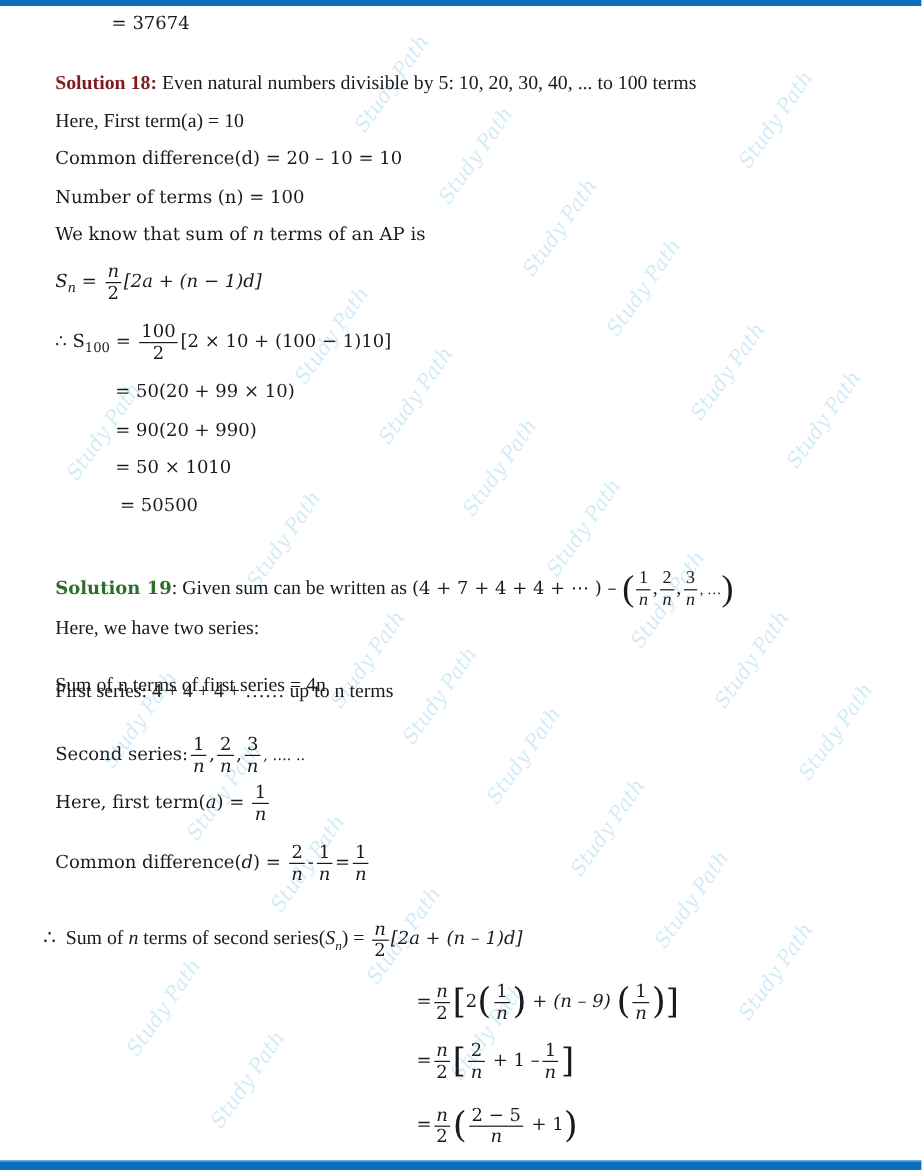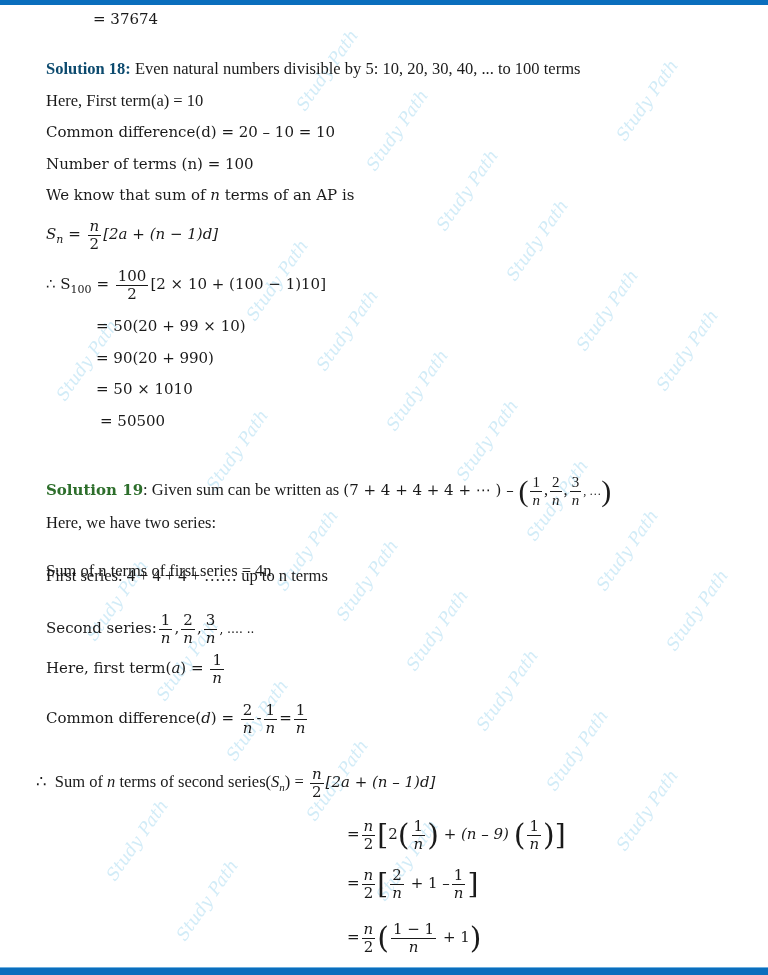--- a/index.html
+++ b/index.html
@@ -6,21 +6,21 @@
     body {
       width: 768px; height: 975px; position: relative; overflow: hidden;
       background: #ffffff; color: #1a1a1a;
       font-family: "Liberation Serif", "DejaVu Serif", serif;
       font-size: 16.5px;
     }
     .bar-top { position: absolute; left: 0; top: 0; width: 768px; height: 5px; background: #0a6ebd; }
     .bar-bottom { position: absolute; left: 0; top: 967px; width: 768px; height: 8px; background: #0a6ebd; border-top: 1px solid #6fb0e0; }
     .line { position: absolute; white-space: nowrap; line-height: 20px; }
     .heading { font-weight: bold; }
-    .h18 { color: #0c4a6e; }
+    .h18 { color: #7f1d1d; }
     .h19 { color: #2d6e2b; }
     .cam { font-family: "DejaVu Serif", serif; font-size: 15px; }
     i.v { font-style: italic; }
     .frac { display: inline-flex; flex-direction: column; align-items: center; vertical-align: middle; margin: 0 2px; line-height: 1; }
     .frac .num { font-size: 15px; padding: 0 2px 1px; border-bottom: 1px solid #1a1a1a; }
     .frac .den { font-size: 15px; padding: 1px 2px 0; }
     .paren-big { font-size: 30px; vertical-align: middle; font-weight: 300; line-height: 1; }
     .brk-big { font-size: 28px; vertical-align: middle; line-height: 1; }
     sub { font-size: 11px; }
     .wm { position: absolute; color: #bfe4f5; font-family: "DejaVu Serif", serif; font-style: italic; font-size: 17px; transform: rotate(-55deg); opacity: 0.7; pointer-events: none; }
@@ -90,21 +90,21 @@
       <span class="num">100</span>
       <span class="den">2</span>
     </span><span>[2 × 10 + (100 − 1)10]</span>
 </div>
 <div class="line cam" style="left:96px;top:316px">= 50(20 + 99 × 10)</div>
 <div class="line cam" style="left:96px;top:348px">=  90(20  +  990)</div>
 <div class="line cam" style="left:96px;top:379px">=  50  ×  1010</div>
 <div class="line cam" style="left:100px;top:411px">=  50500</div>
 
 <div class="line" style="left:46px;top:470px;line-height:40px">
-  <span class="heading h19 cam">Solution 19</span><span>: Given sum can be written as </span><span class="cam">(7 + 4 + 4 + 4 + ⋯ ) – </span><span class="paren-big">(</span><span class="frac">
+  <span class="heading h19 cam">Solution 19</span><span>: Given sum can be written as </span><span class="cam">(4 + 7 + 4 + 4 + ⋯ ) – </span><span class="paren-big">(</span><span class="frac">
       <span class="num">1</span>
       <i class="den v">n</i>
     </span>,<span class="frac">
       <span class="num">2</span>
       <i class="den v">n</i>
     </span>,<span class="frac">
       <span class="num">3</span>
       <i class="den v">n</i>
     </span><span style="font-size:12px">, …</span><span class="paren-big">)</span>
 </div>
@@ -178,18 +178,18 @@
       <span class="num">1</span>
       <i class="den v">n</i>
     </span><span class="brk-big">]</span>
 </div>
 
 <div class="line cam" style="left:347px;top:915px;line-height:44px">
   <span>=</span><span class="frac">
       <i class="num v">n</i>
       <span class="den">2</span>
     </span><span class="paren-big">(</span><span class="frac">
-      <span class="num">1 − 1</span>
+      <span class="num">2 − 5</span>
       <i class="den v">n</i>
     </span> <span>+ 1</span><span class="paren-big">)</span>
 </div>
 
 <div class="bar-bottom"></div>
 
 </body></html>

